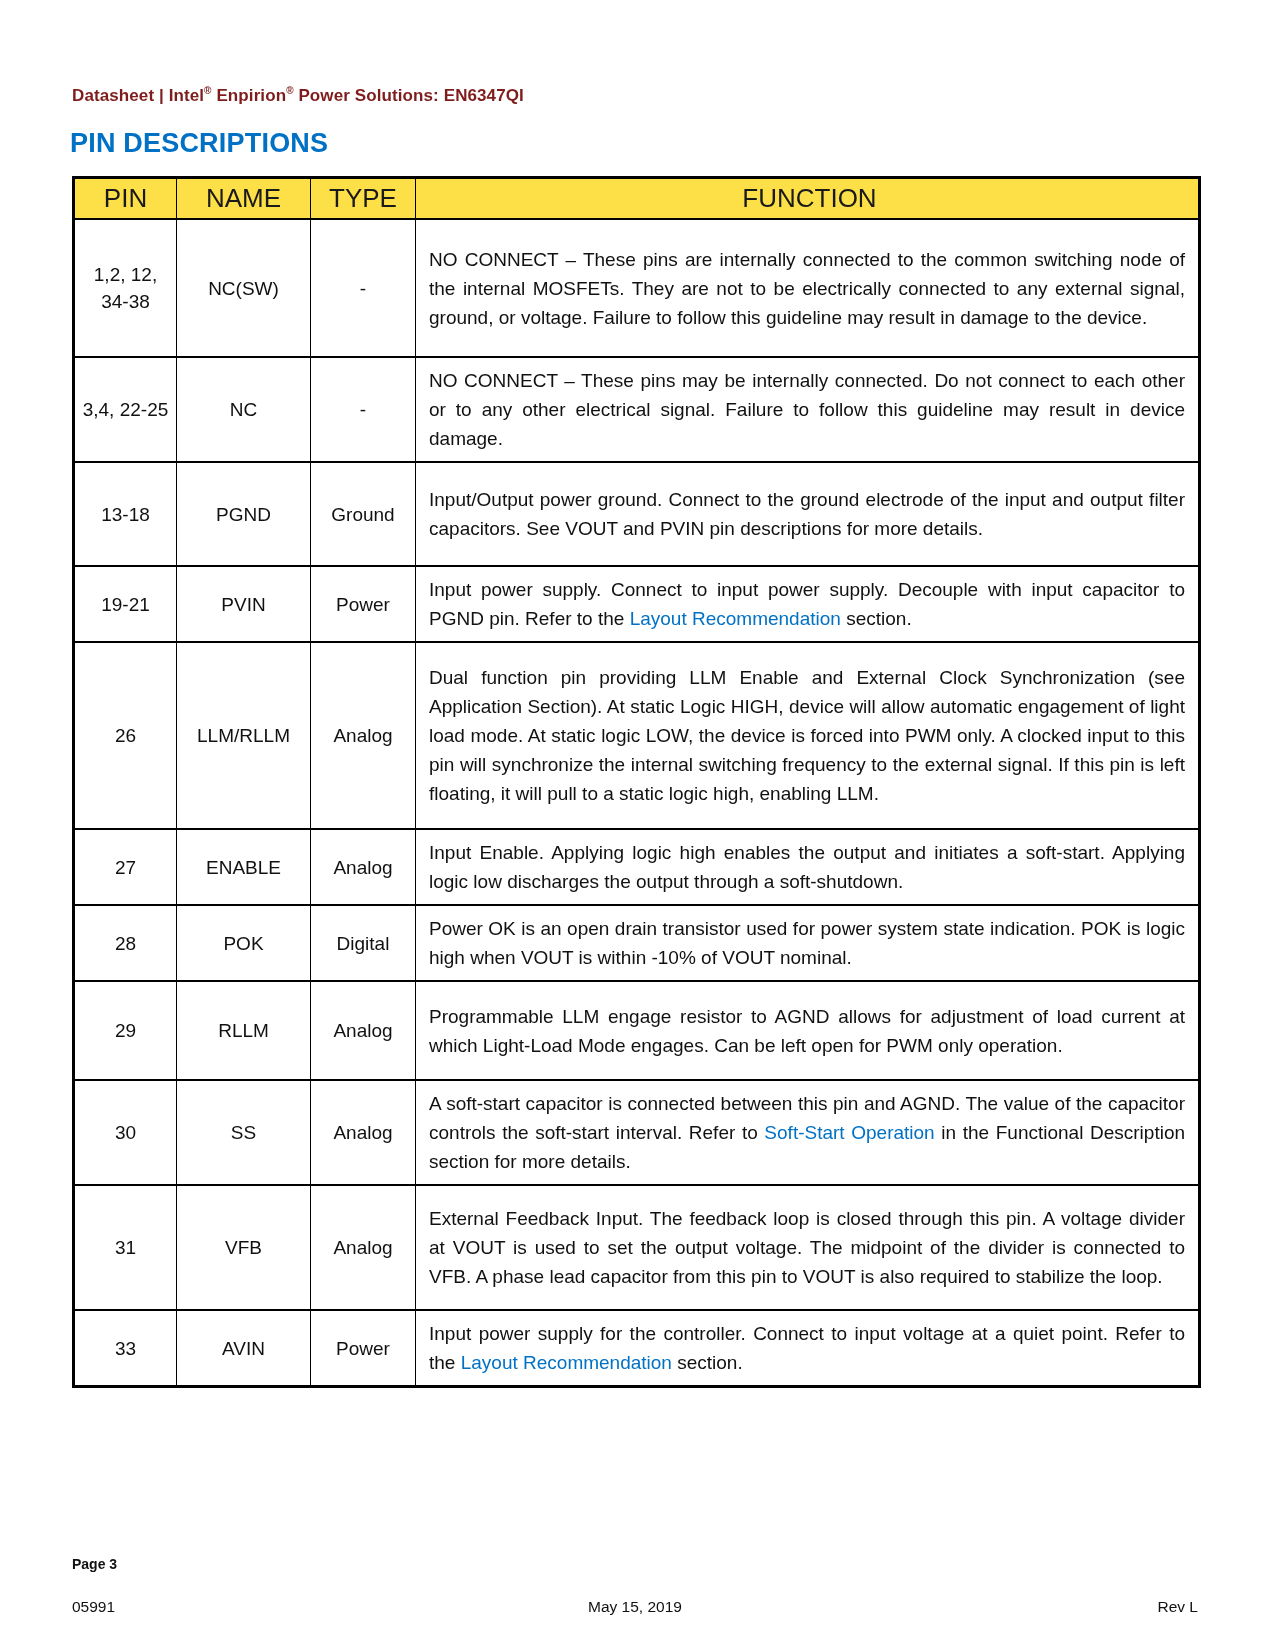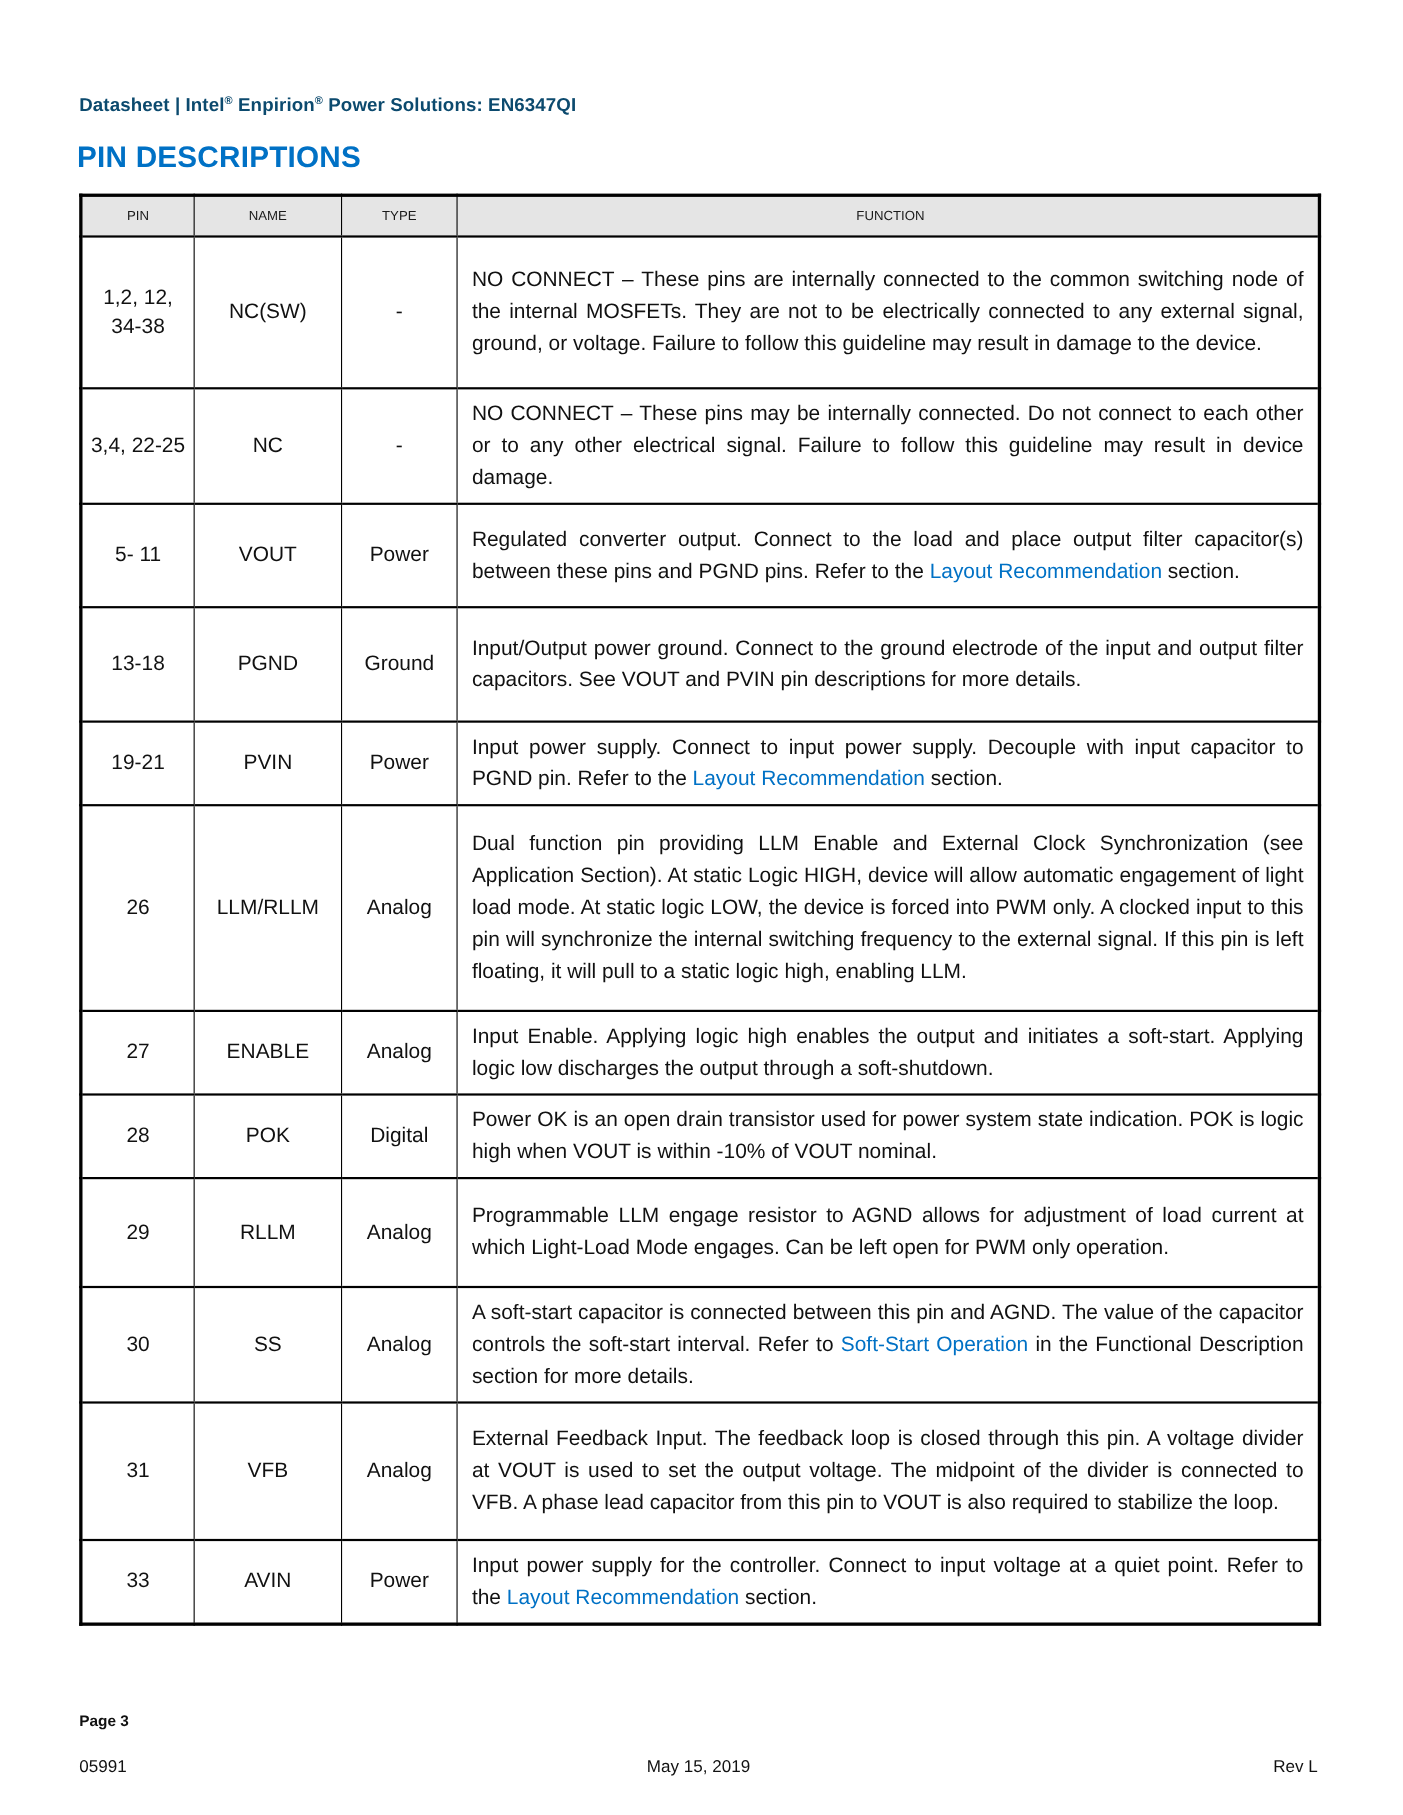--- a/index.html
+++ b/index.html
@@ -14,21 +14,21 @@
     font-family: "Liberation Sans", sans-serif;
     color: #1a1a1a;
     overflow: hidden;
   }
   .doc-header {
     position: absolute;
     left: 72px;
     top: 86px;
     font-size: 17px;
     font-weight: bold;
-    color: #0c4a6e;
+    color: #7f1d1d;
     letter-spacing: 0.1px;
   }
   .doc-header sup {
     font-size: 10px;
     line-height: 0;
   }
   .section-title {
     position: absolute;
     left: 70px;
     top: 128px;
@@ -46,23 +46,23 @@
     table-layout: fixed;
     border: 3px solid #000000;
   }
   .pin-table th, .pin-table td {
     border-style: solid;
     border-color: #000000;
     border-width: 2.5px 1.5px;
     vertical-align: middle;
   }
   .pin-table thead th {
-    background: #e5e5e5;
+    background: #fde047;
     font-weight: normal;
-    font-size: 12px;
+    font-size: 26px;
     color: #1a1a1a;
     padding: 4px 8px;
     text-align: center;
     height: 37px;
     box-sizing: border-box;
   }
   .pin-table thead th.col-function {
     text-align: center;
     padding-left: 13px;
   }
@@ -139,26 +139,20 @@
         <td class="col-name">NC(SW)</td>
         <td class="col-type">-</td>
         <td class="col-function">NO CONNECT – These pins are internally connected to the common switching node of the internal MOSFETs. They are not to be electrically connected to any external signal, ground, or voltage. Failure to follow this guideline may result in damage to the device.</td>
       </tr>
       <tr style="height: 99px;">
         <td class="col-pin">3,4, 22-25</td>
         <td class="col-name">NC</td>
         <td class="col-type">-</td>
         <td class="col-function">NO CONNECT – These pins may be internally connected. Do not connect to each other or to any other electrical signal. Failure to follow this guideline may result in device damage.</td>
       </tr>
-      <tr style="height: 94px;">
-        <td class="col-pin">5- 11</td>
-        <td class="col-name">VOUT</td>
-        <td class="col-type">Power</td>
-        <td class="col-function">Regulated converter output. Connect to the load and place output filter capacitor(s) between these pins and PGND pins. Refer to the <a class="doc-link">Layout Recommendation</a> section.</td>
-      </tr>
       <tr style="height: 104px;">
         <td class="col-pin">13-18</td>
         <td class="col-name">PGND</td>
         <td class="col-type">Ground</td>
         <td class="col-function">Input/Output power ground. Connect to the ground electrode of the input and output filter capacitors. See VOUT and PVIN pin descriptions for more details.</td>
       </tr>
       <tr style="height: 67px;">
         <td class="col-pin">19-21</td>
         <td class="col-name">PVIN</td>
         <td class="col-type">Power</td>

